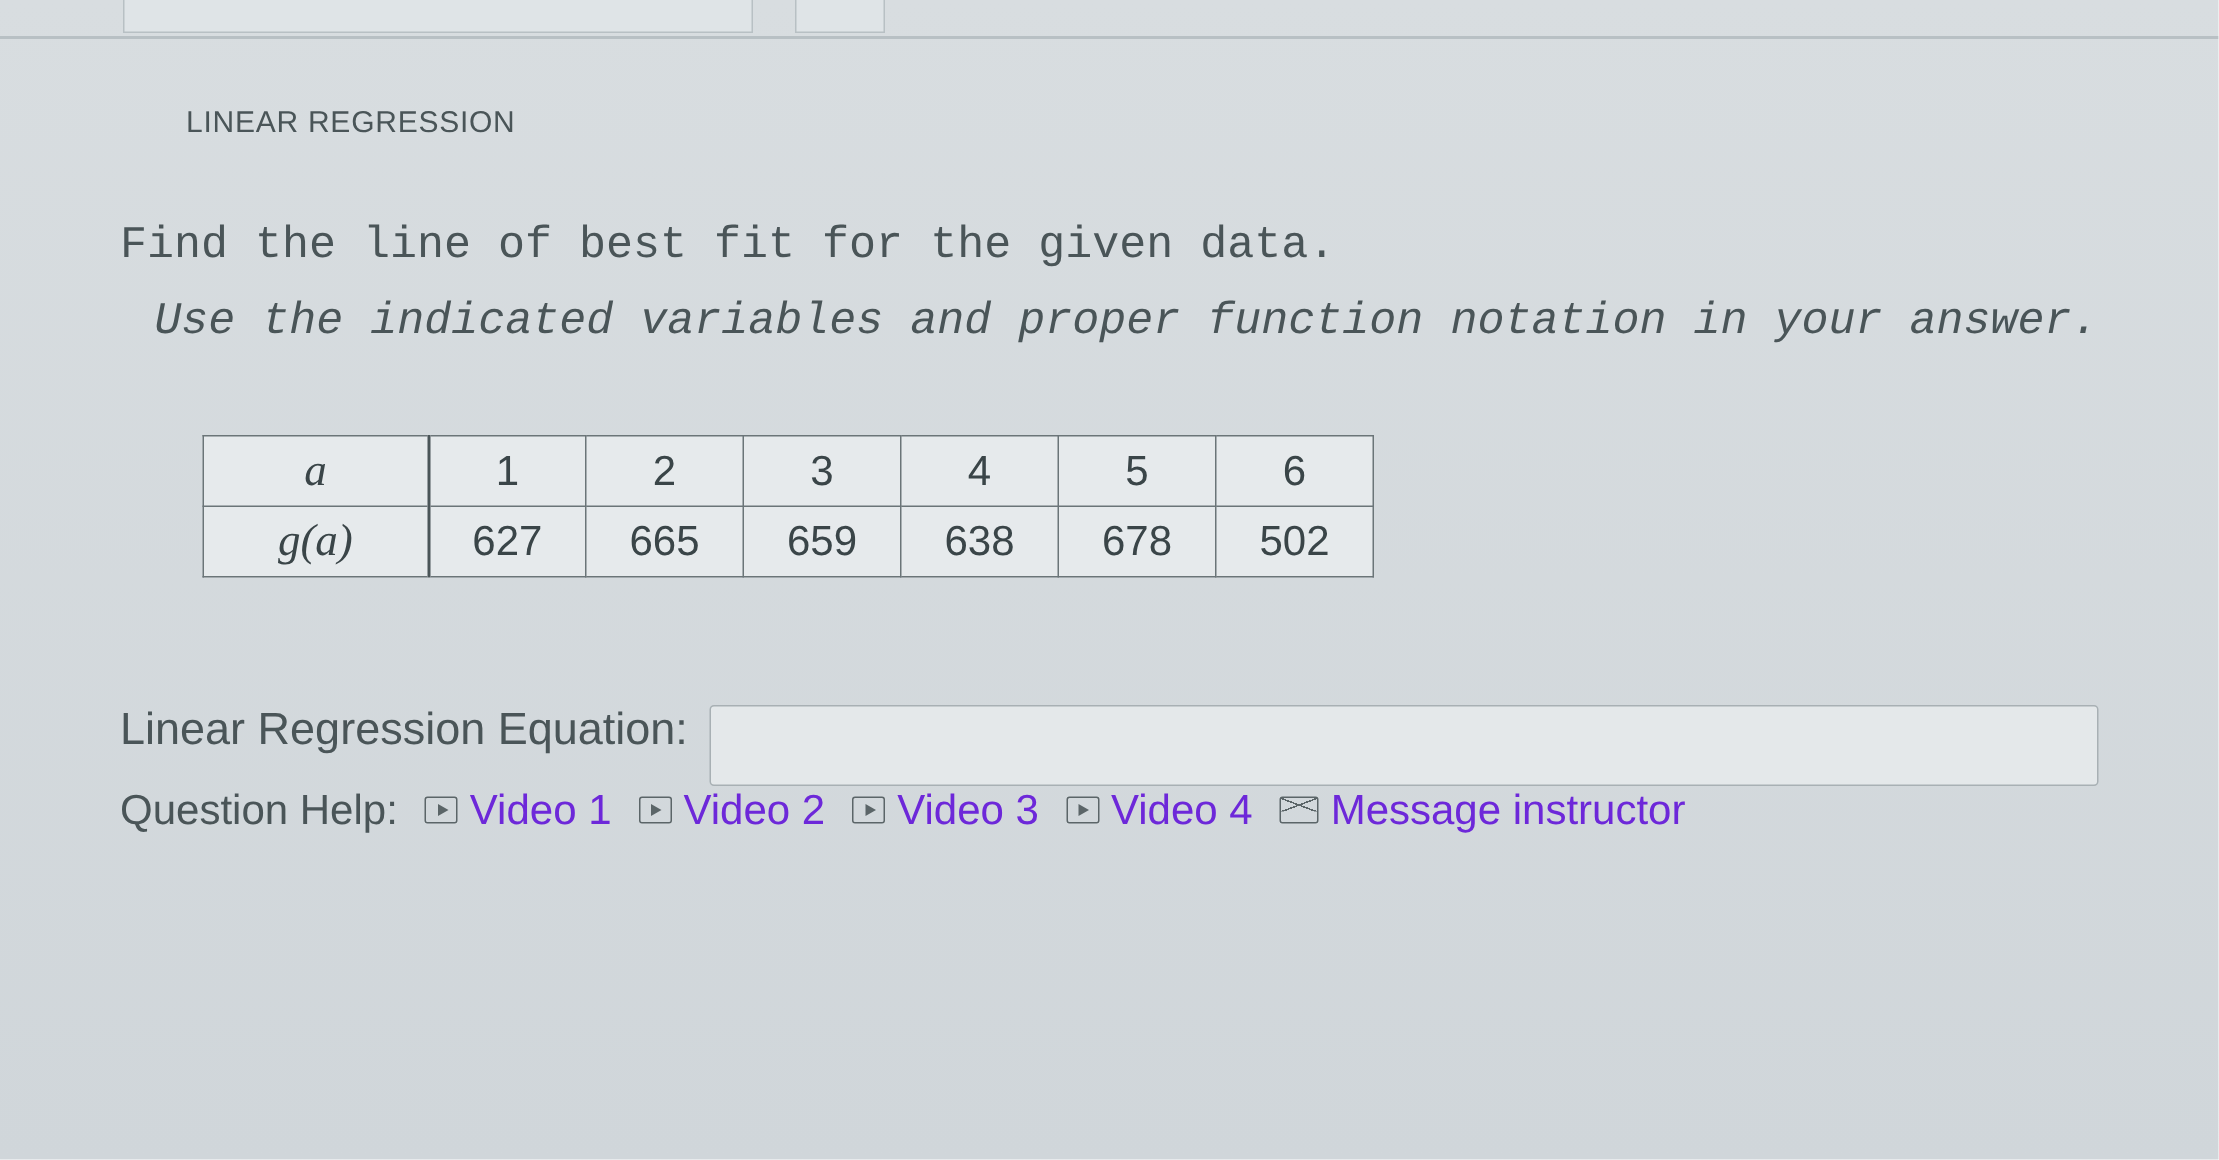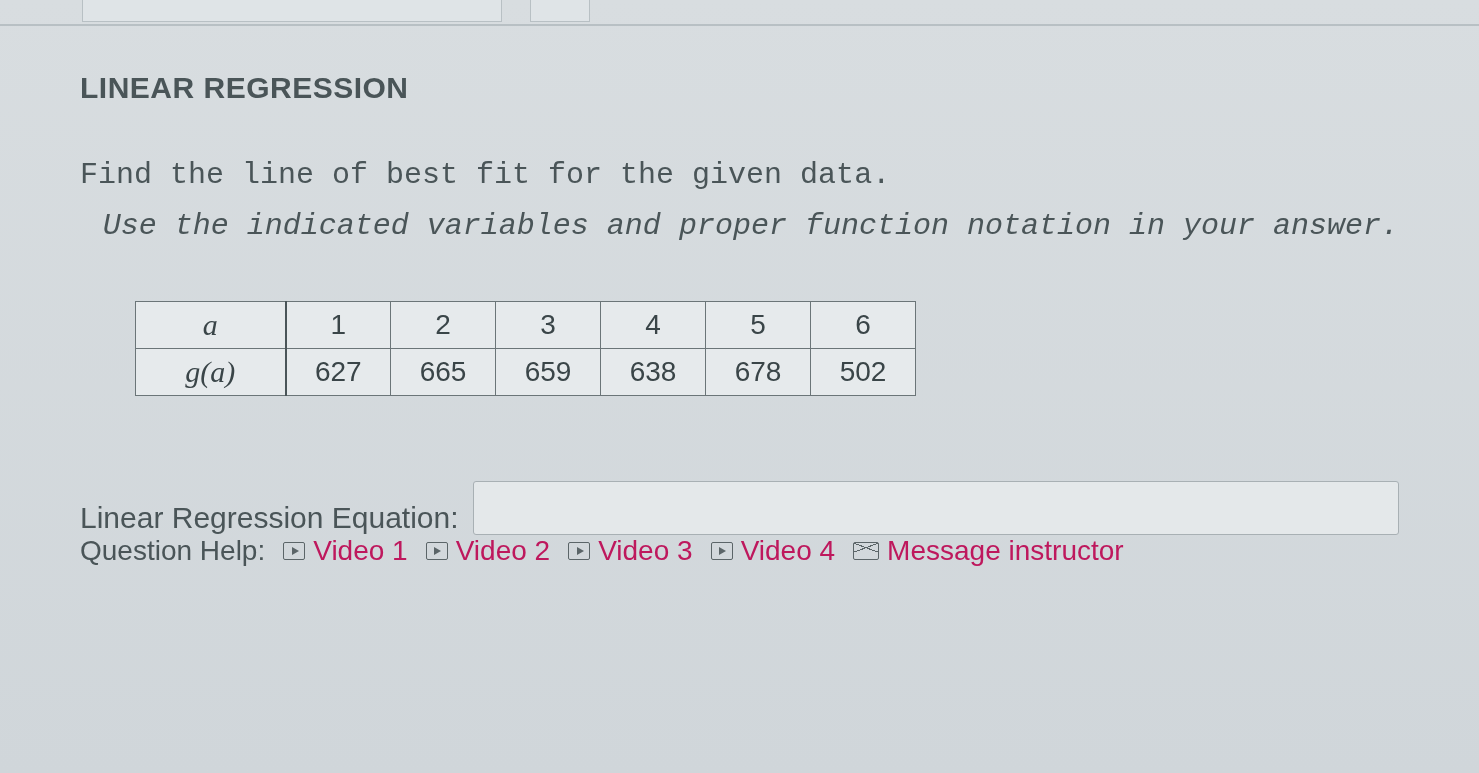--- a/index.html
+++ b/index.html
@@ -13,25 +13,26 @@
   }
   .top-divider {
     border-top: 2px solid #b8c0c4;
     margin-top: 24px;
     width: 100%;
   }
   .content {
     padding: 45px 80px 20px 80px;
   }
   .title {
-    font-size: 30px;
-    font-weight: bold;
+    font-size: 20px;
+    font-weight: normal;
     color: #4a5558;
     letter-spacing: 0.5px;
     margin-bottom: 50px;
+    margin-left: 44px;
   }
   .instruction {
     font-size: 30px;
     color: #4a5558;
     line-height: 1.35;
     margin-bottom: 10px;
     font-family: Liberation Mono, monospace;
   }
   .italic { font-style: italic; text-align: right; }
   .data-table {
@@ -53,21 +54,21 @@
     font-family: Georgia, serif;
     font-size: 30px;
     border-right: 2px solid #4a5558;
   }
   .data-table .data-cell {
     width: 105px;
   }
   .equation-row {
     margin-top: 85px;
     display: flex;
-    align-items: flex-end;
+    align-items: flex-start;
     gap: 14px;
   }
   .equation-label {
     font-size: 30px;
     color: #4a5558;
   }
   .equation-input {
     flex: 1;
     height: 54px;
     border: 1px solid #a8b0b4;
@@ -81,21 +82,21 @@
     display: flex;
     align-items: center;
     gap: 18px;
     font-size: 28px;
     color: #4a5558;
   }
   .help-link {
     display: inline-flex;
     align-items: center;
     gap: 8px;
-    color: #be185d;
+    color: #6d28d9;
     cursor: pointer;
   }
   .icon-box {
     display: inline-flex;
     align-items: center;
     justify-content: center;
     width: 22px;
     height: 18px;
     border: 1.5px solid #5b6568;
     border-radius: 2px;

